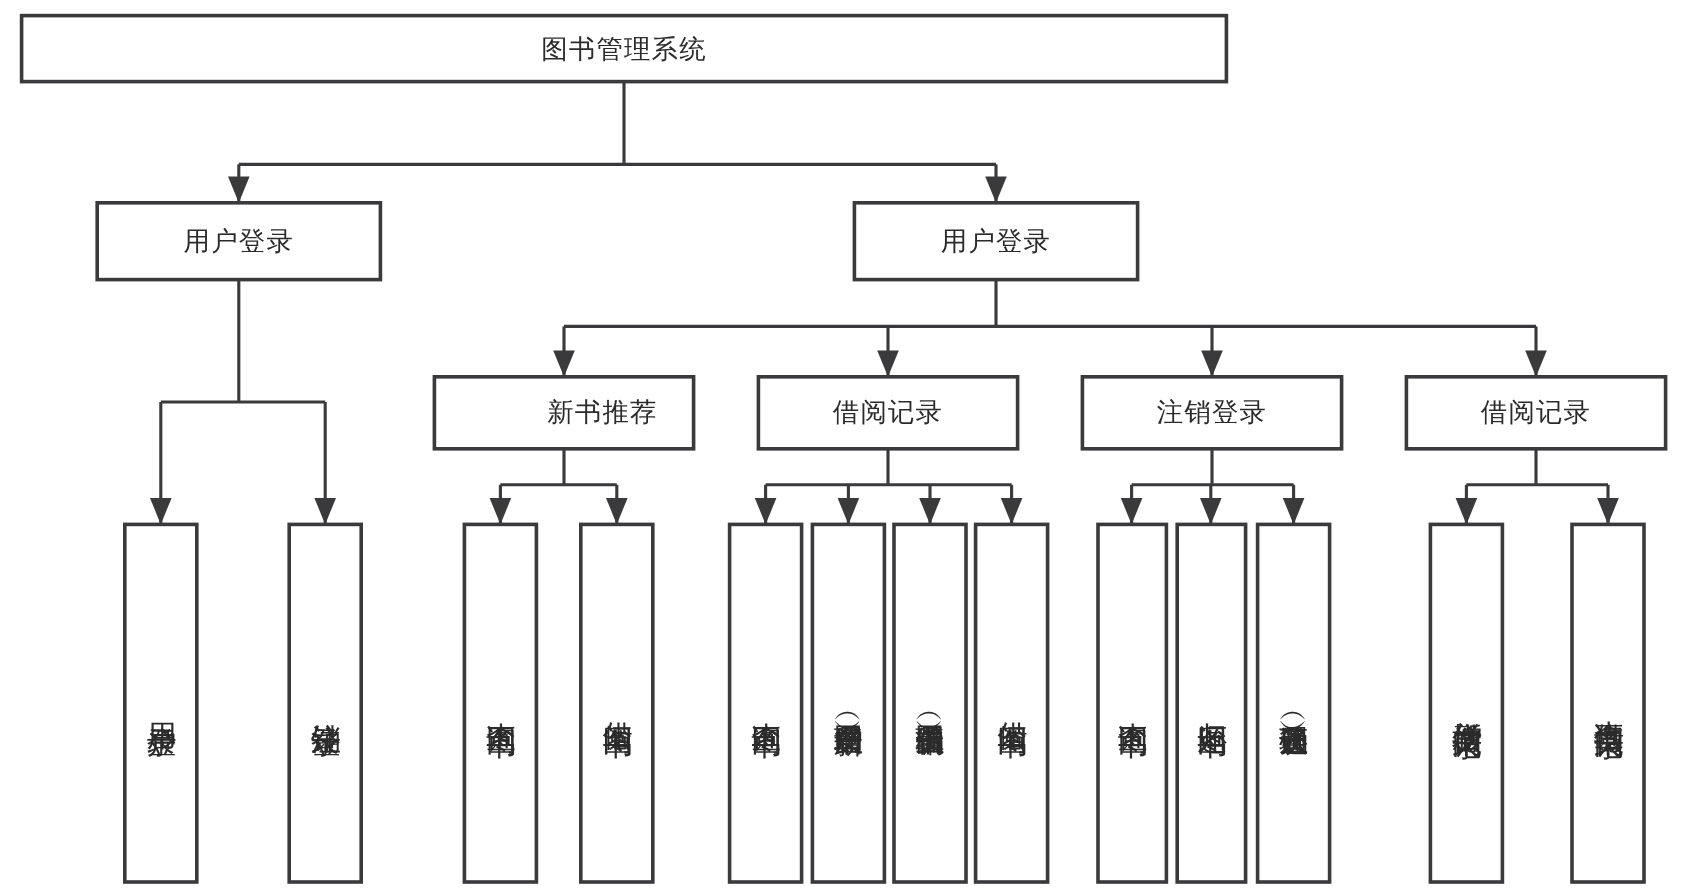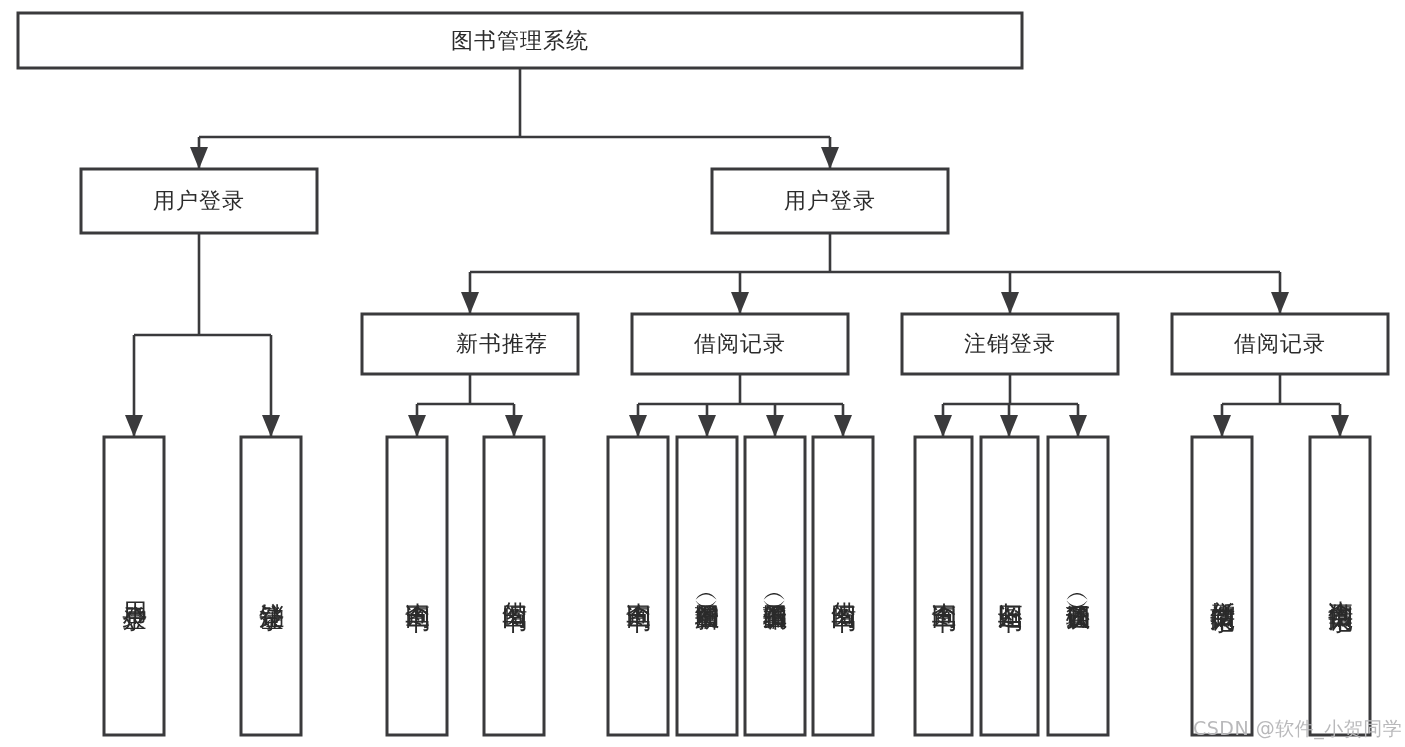--- a/index.html
+++ b/index.html
@@ -188,14 +188,13 @@
       <div class="leaf-label" style="left: 608px; top: 437px; width: 60px; height: 298px;">查询图书</div>
       <div class="leaf-label tight" style="left: 677px; top: 437px; width: 60px; height: 298px;">新增图书（管理员）</div>
       <div class="leaf-label tight" style="left: 745px; top: 437px; width: 60px; height: 298px;">编辑图书（管理员）</div>
       <div class="leaf-label" style="left: 813px; top: 437px; width: 60px; height: 298px;">借阅图书</div>
       <div class="leaf-label" style="left: 915px; top: 437px; width: 57px; height: 298px;">查询图书</div>
       <div class="leaf-label" style="left: 981px; top: 437px; width: 57px; height: 298px;">归还图书</div>
       <div class="leaf-label tight" style="left: 1048px; top: 437px; width: 60px; height: 298px;">确认归还（管理员）</div>
       <div class="leaf-label" style="left: 1192px; top: 437px; width: 60px; height: 298px;">新增借阅记录</div>
       <div class="leaf-label" style="left: 1310px; top: 437px; width: 60px; height: 298px;">查询借阅记录</div>
     </div>
-  <div class="watermark" style="left: 1193px; top: 716px;">CSDN @软件_小贺同学</div>
 </div>
 
 </body></html>

